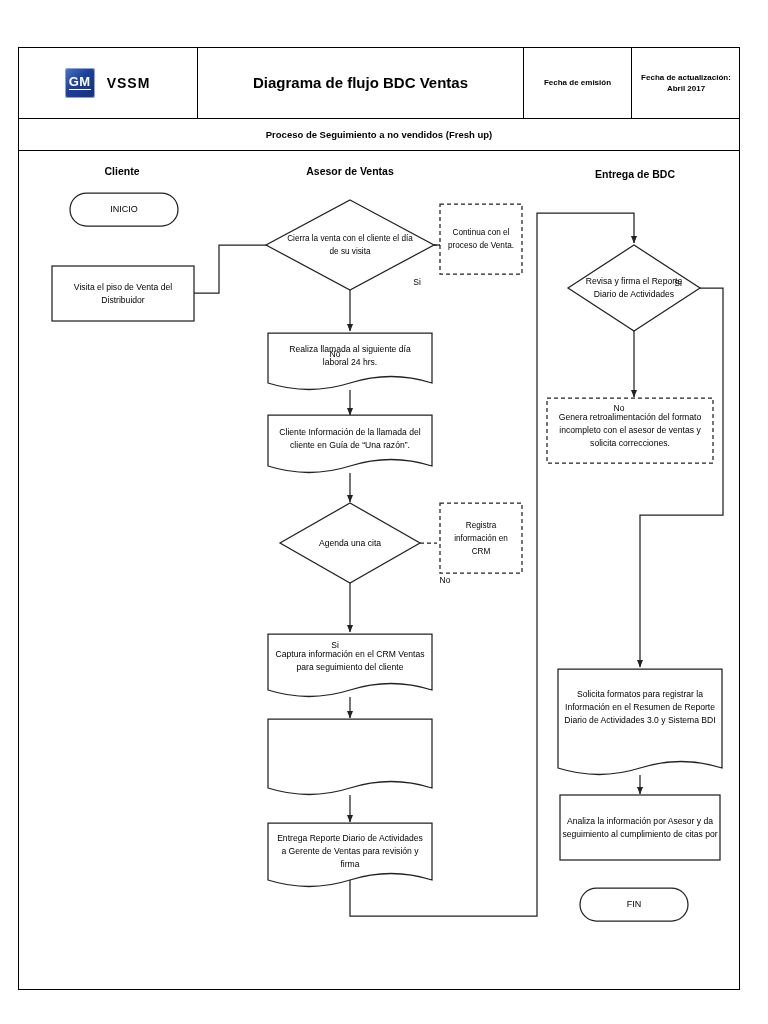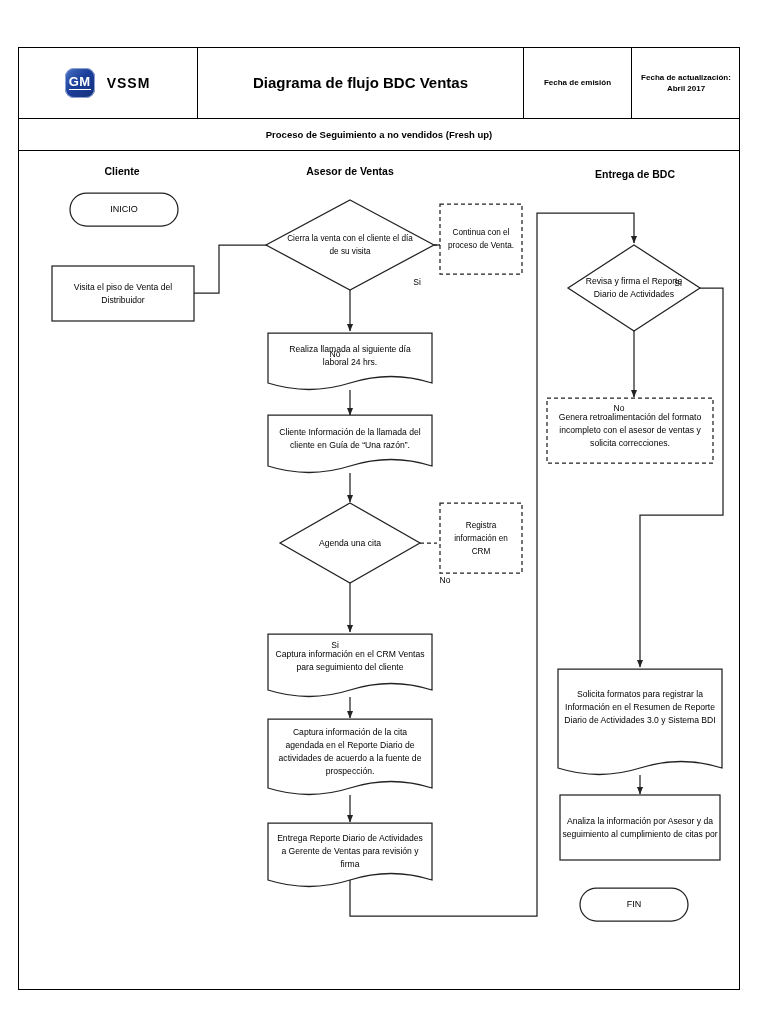--- a/index.html
+++ b/index.html
@@ -10,21 +10,21 @@
   #frame{position:absolute;left:18px;top:47px;width:722px;height:943px;border:1.6px solid #000;box-sizing:border-box;}
 
   
   #hdr{position:absolute;left:18px;top:47px;width:722px;height:72px;display:flex;box-sizing:border-box;border-bottom:1.6px solid #000;}
   .hcell{box-sizing:border-box;display:flex;align-items:center;justify-content:center;text-align:center;}
   #hc-logo{width:180px;border-right:1.6px solid #000;gap:12px;}
   #hc-title{flex:1;border-right:1.6px solid #000;}
   #hc-emis{width:108px;border-right:1.6px solid #000;}
   #hc-act{width:108px;}
 
-  .gm-logo{width:30px;height:30px;border-radius:9px;
+  .gm-logo{width:30px;height:30px;border-radius:3px;
       background:linear-gradient(135deg,#4a74c4 0%,#1b3f9b 45%,#15307a 100%);
       display:flex;align-items:center;justify-content:center;
       box-shadow:0 0 0 1px #8ea4d6 inset;}
   .gm-logo span{color:#fff;font-size:13px;font-weight:bold;letter-spacing:.5px;
       border-bottom:1.6px solid #fff;line-height:13px;padding-bottom:1px;font-family:"Liberation Sans",sans-serif;}
   #vssm-label{font-size:14px;font-weight:bold;letter-spacing:1px;}
   #title-label{font-size:15px;font-weight:bold;}
   .sm{font-size:8px;font-weight:bold;line-height:11px;}
 
   
@@ -180,23 +180,20 @@
     </div>
 
   <div class="node t8" style="left:443px;top:510px;width:76px;height:56px;padding:0 2px;">
     <span>Registra información en CRM</span>
     </div>
 
   <div class="node t85" style="left:272px;top:636px;width:156px;height:50px;padding:0 3px;">
     <span>Captura información en el CRM Ventas para seguimiento del cliente</span>
     </div>
 
-  <div class="node t85" style="left:270px;top:719px;width:160px;height:66px;padding:0 3px;">
-    <span>Captura información de la cita agendada en el Reporte Diario de actividades de acuerdo a la fuente de prospección.</span>
-    </div>
 
   <div class="node t85" style="left:272px;top:823px;width:156px;height:56px;padding:0 3px;">
     <span>Entrega Reporte Diario de Actividades a Gerente de Ventas para revisión y firma</span>
     </div>
 
   <div class="node t85" style="left:578px;top:265px;width:112px;height:46px;">
     <span>Revisa y firma el Reporte Diario de Actividades</span>
     </div>
 
   <div class="node t85" style="left:551px;top:400px;width:158px;height:61px;padding:0 3px;">

